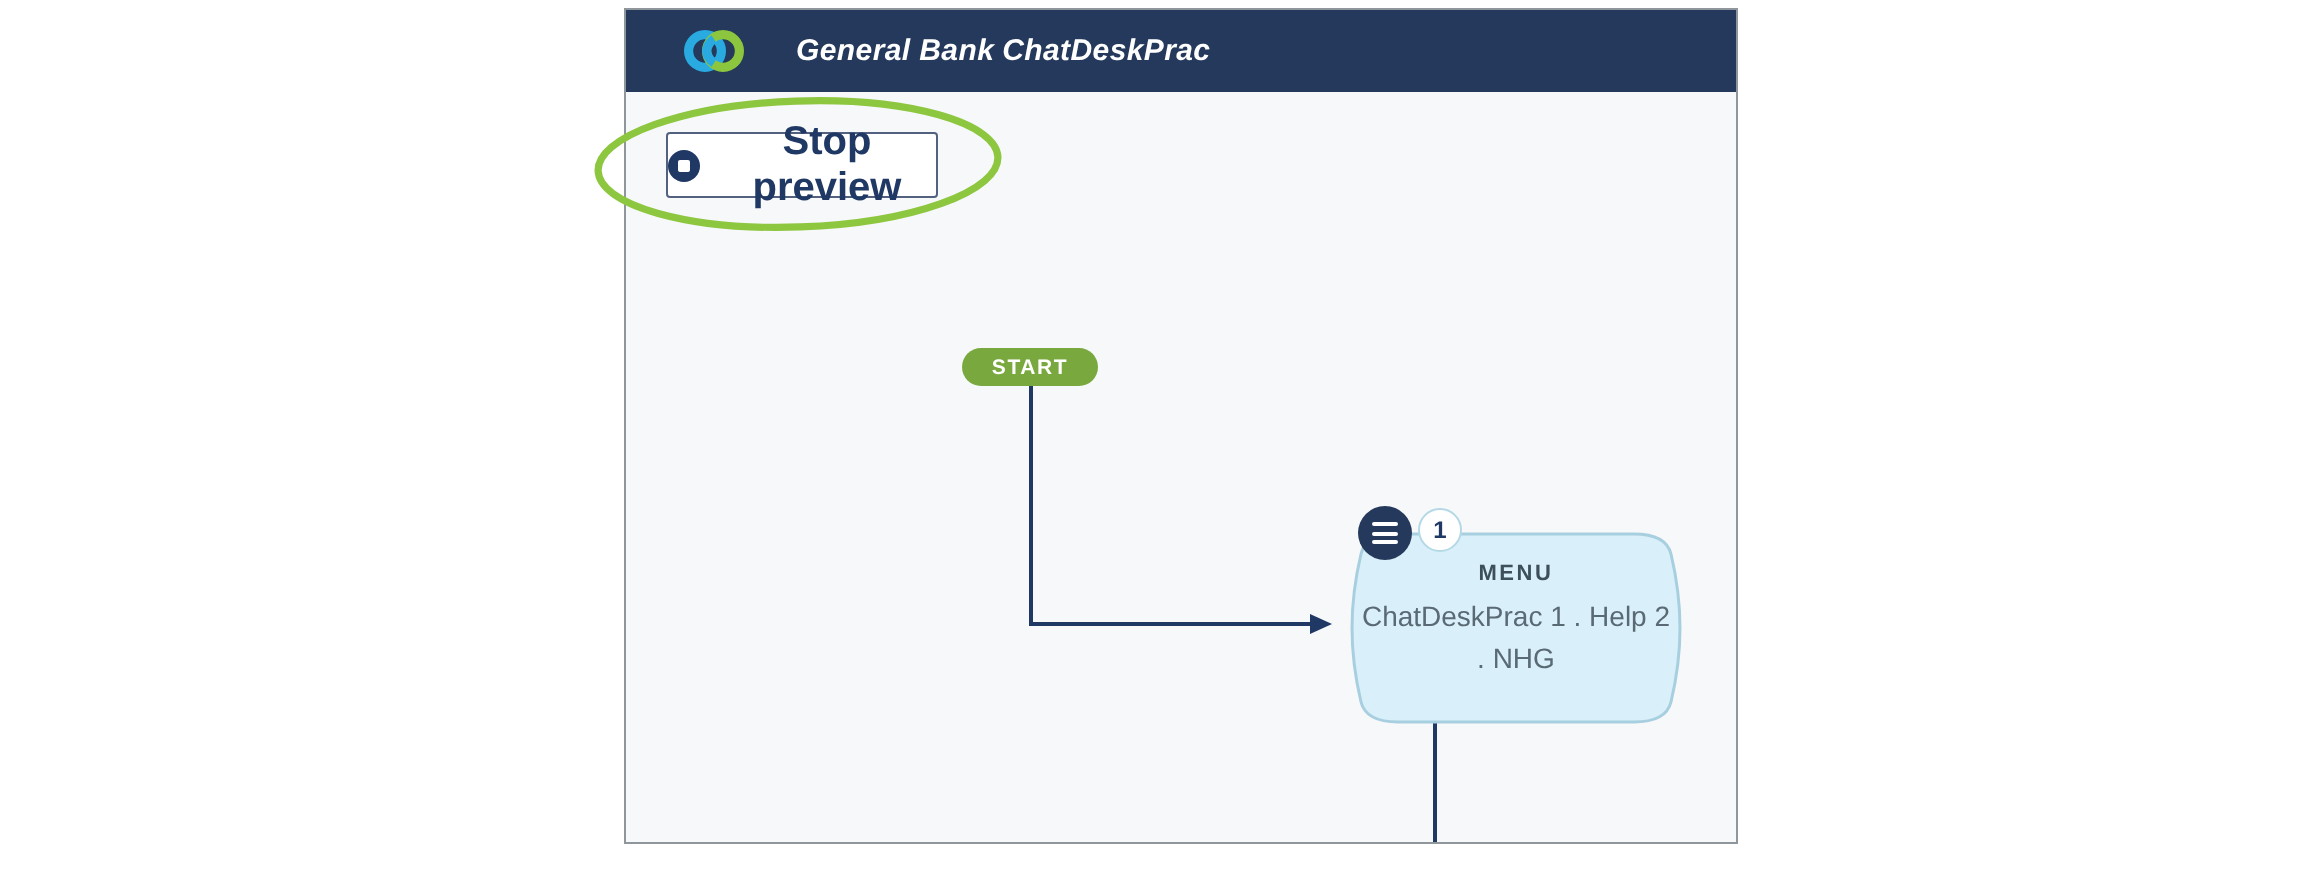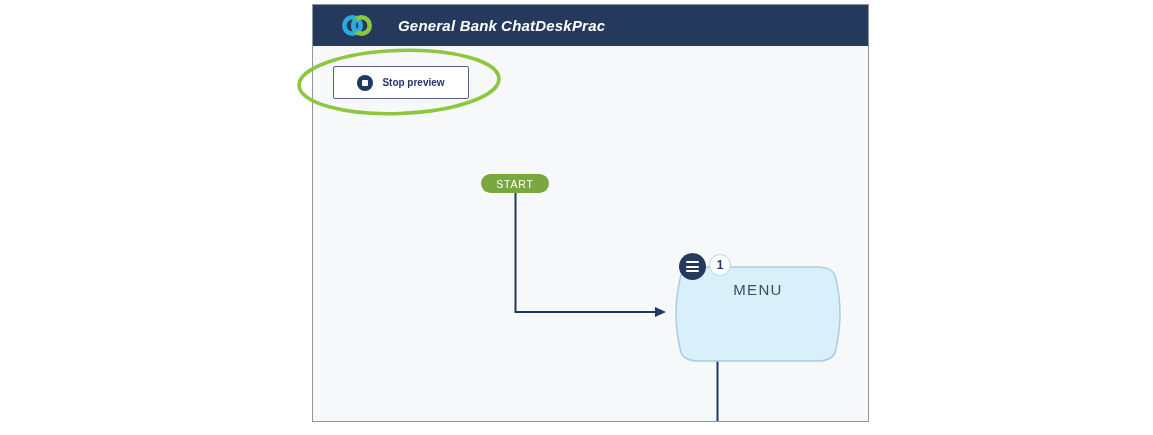--- a/index.html
+++ b/index.html
@@ -32,42 +32,42 @@
     position: absolute; left: 20px; top: 20px; width: 136px; height: 33px;
     background: #ffffff; border: 1px solid #51617f; border-radius: 2px;
     display: flex; align-items: center; justify-content: center; gap: 9px;
     cursor: pointer; font-family: "Liberation Sans", sans-serif;
   }
   .stop-icon {
     width: 16px; height: 16px; border-radius: 50%; background: #1f3864;
     display: flex; align-items: center; justify-content: center; flex: 0 0 auto;
   }
   .stop-icon-square { width: 6px; height: 6px; background: #ffffff; border-radius: 1px; }
-  .stop-label { color: #1f3864; font-weight: bold; font-size: 10px; }
+  .stop-label { color: #1f3864; font-weight: bold; font-size: 20px; }
 
   
   .start-pill {
     position: absolute; left: 168px; top: 128px; width: 68px; height: 19px;
     background: #78a83e; border-radius: 10px; color: #ffffff;
-    font-size: 10.5px; font-weight: normal; letter-spacing: 0.8px;
+    font-size: 10.5px; font-weight: bold; letter-spacing: 0.8px;
     display: flex; align-items: center; justify-content: center; cursor: pointer;
   }
 
   
   .connectors { position: absolute; left: 0; top: 0; width: 555px; height: 375px; }
 
   
   .menu-node { position: absolute; left: 362px; top: 220px; width: 166px; height: 96px; cursor: pointer; }
   .node-shape { position: absolute; left: 0; top: 0; width: 166px; height: 96px; }
   .node-content {
     position: absolute; left: 3px; top: 0; width: 160px; height: 96px;
     display: flex; flex-direction: column; align-items: center; text-align: center;
   }
   .node-type {
-    margin-top: 15px; font-size: 15px; font-weight: normal; letter-spacing: 1.3px;
+    margin-top: 15px; font-size: 11px; font-weight: bold; letter-spacing: 1.3px;
     color: #3e4f5c;
   }
   .node-title {
     margin-top: 5px; width: 160px; font-size: 14px; line-height: 21px; color: #5a6a74;
   }
   .badge { position: absolute; border-radius: 50%; display: flex; align-items: center; justify-content: center; }
   .menu-badge {
     left: 4px; top: -13px; width: 27px; height: 27px; background: #24395b;
     flex-direction: column; gap: 2.5px; cursor: pointer; z-index: 3;
   }
@@ -122,20 +122,21 @@
           <path d="M 24 1 L 142 1 Q 158 1 160.5 11 Q 165 30 165 48 Q 165 66 160.5 85 Q 158 95 142 95 L 24 95 Q 8 95 5.5 85 Q 1 66 1 48 Q 1 30 5.5 11 Q 8 1 24 1 Z" fill="#d9eff9" stroke="#a8cfe0" stroke-width="1.5"></path>
         </svg>
         <div class="badge menu-badge">
           <span class="bar"></span>
           <span class="bar"></span>
           <span class="bar"></span>
         </div>
         <div class="badge count-badge">1</div>
         <div class="node-content">
           <div class="node-type">MENU</div>
+          <div class="node-title">ChatDeskPrac 1 . Help 2 . NHG</div>
         </div>
       </div>
 
     </div>
   </div>
 
   <svg class="annotation" viewBox="0 0 212 72">
     <ellipse cx="105" cy="36" rx="100" ry="31.5" fill="none" stroke="#8dc63f" stroke-width="3.6" transform="rotate(-2 105 36)"></ellipse>
   </svg>
 

